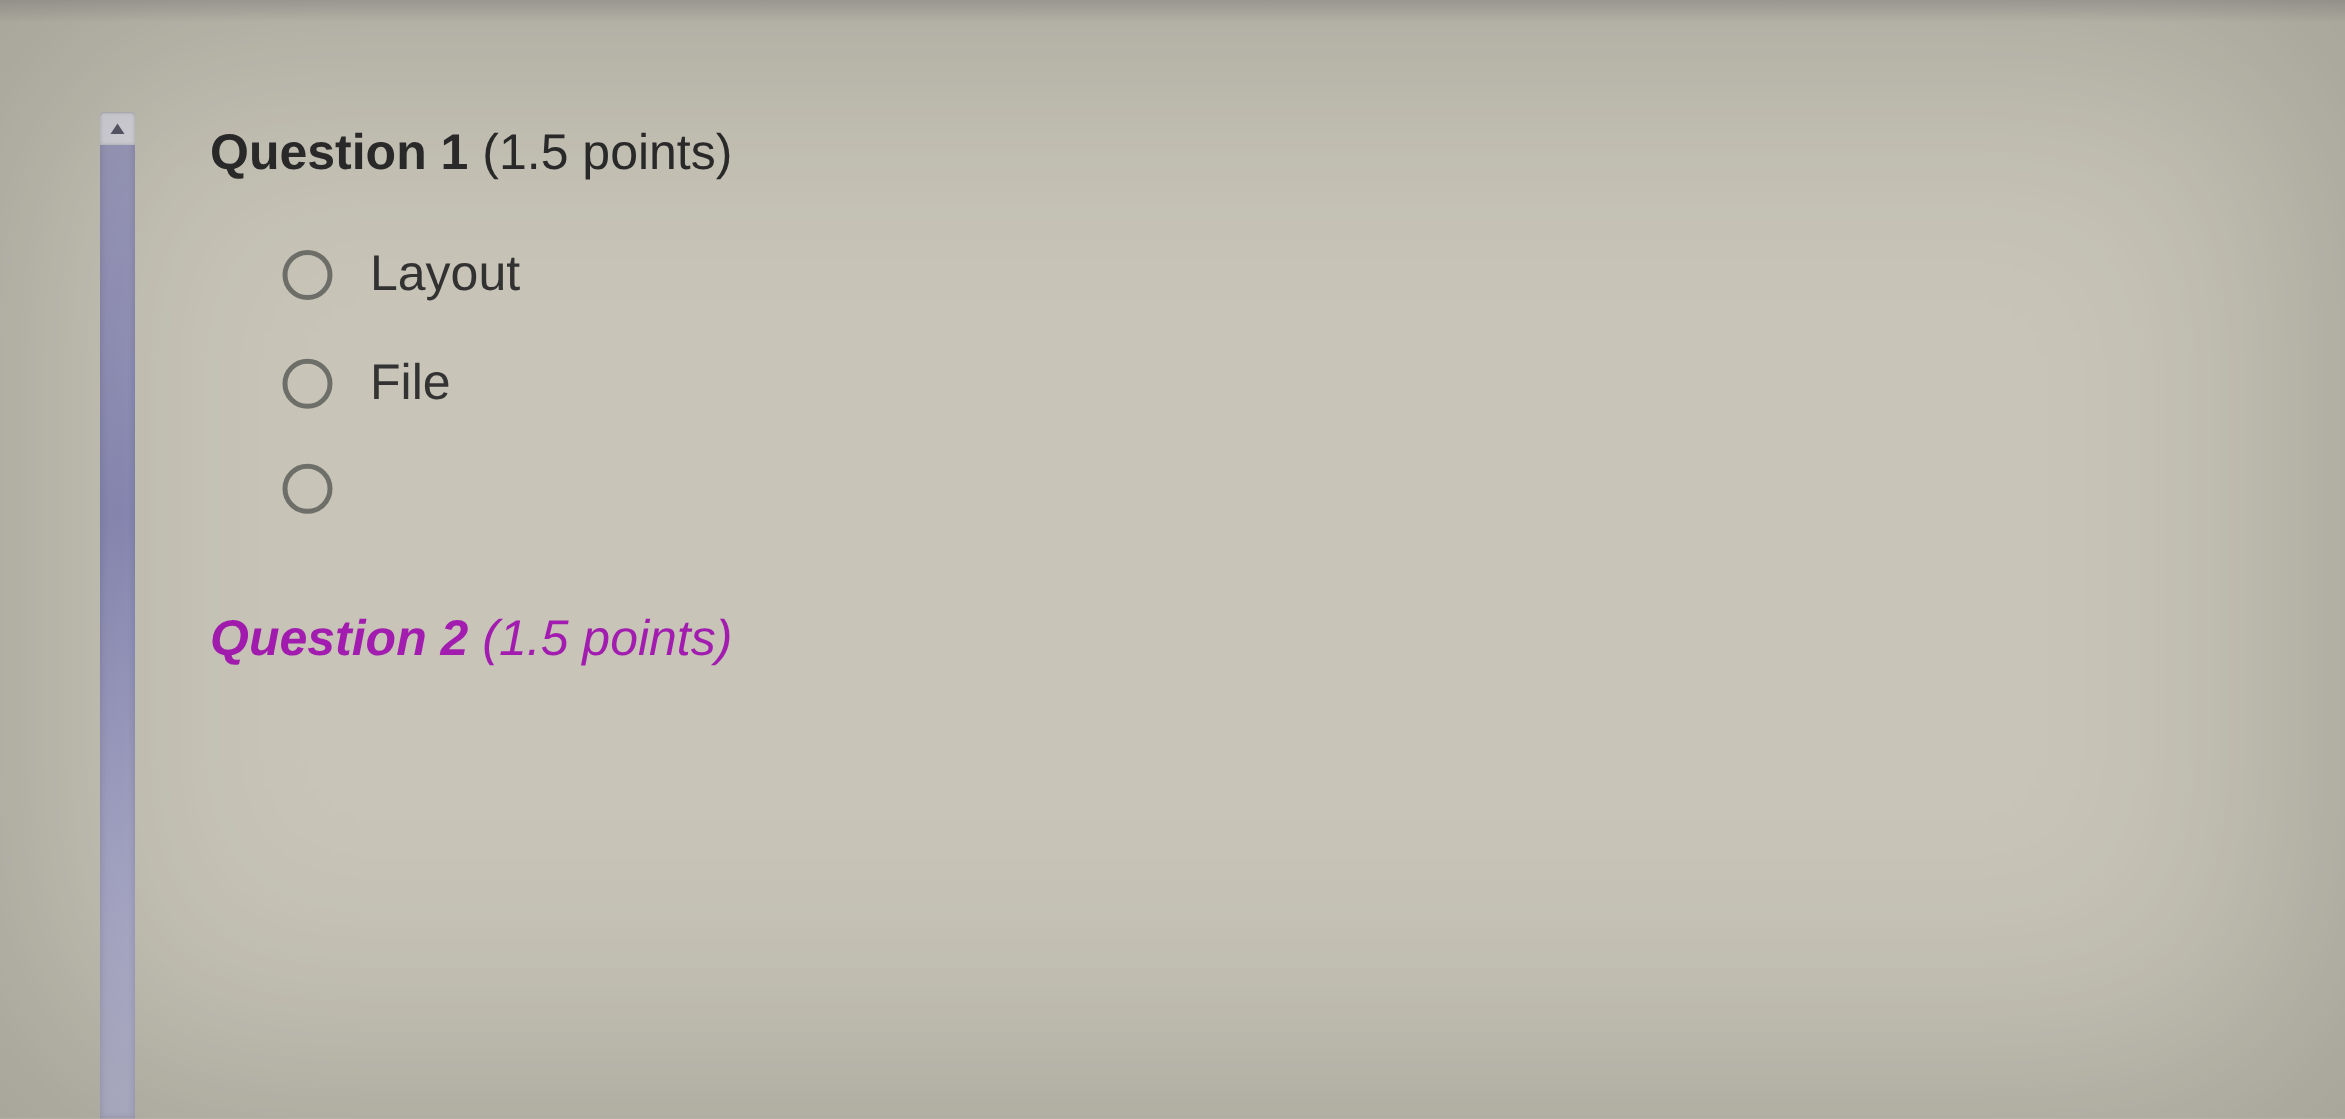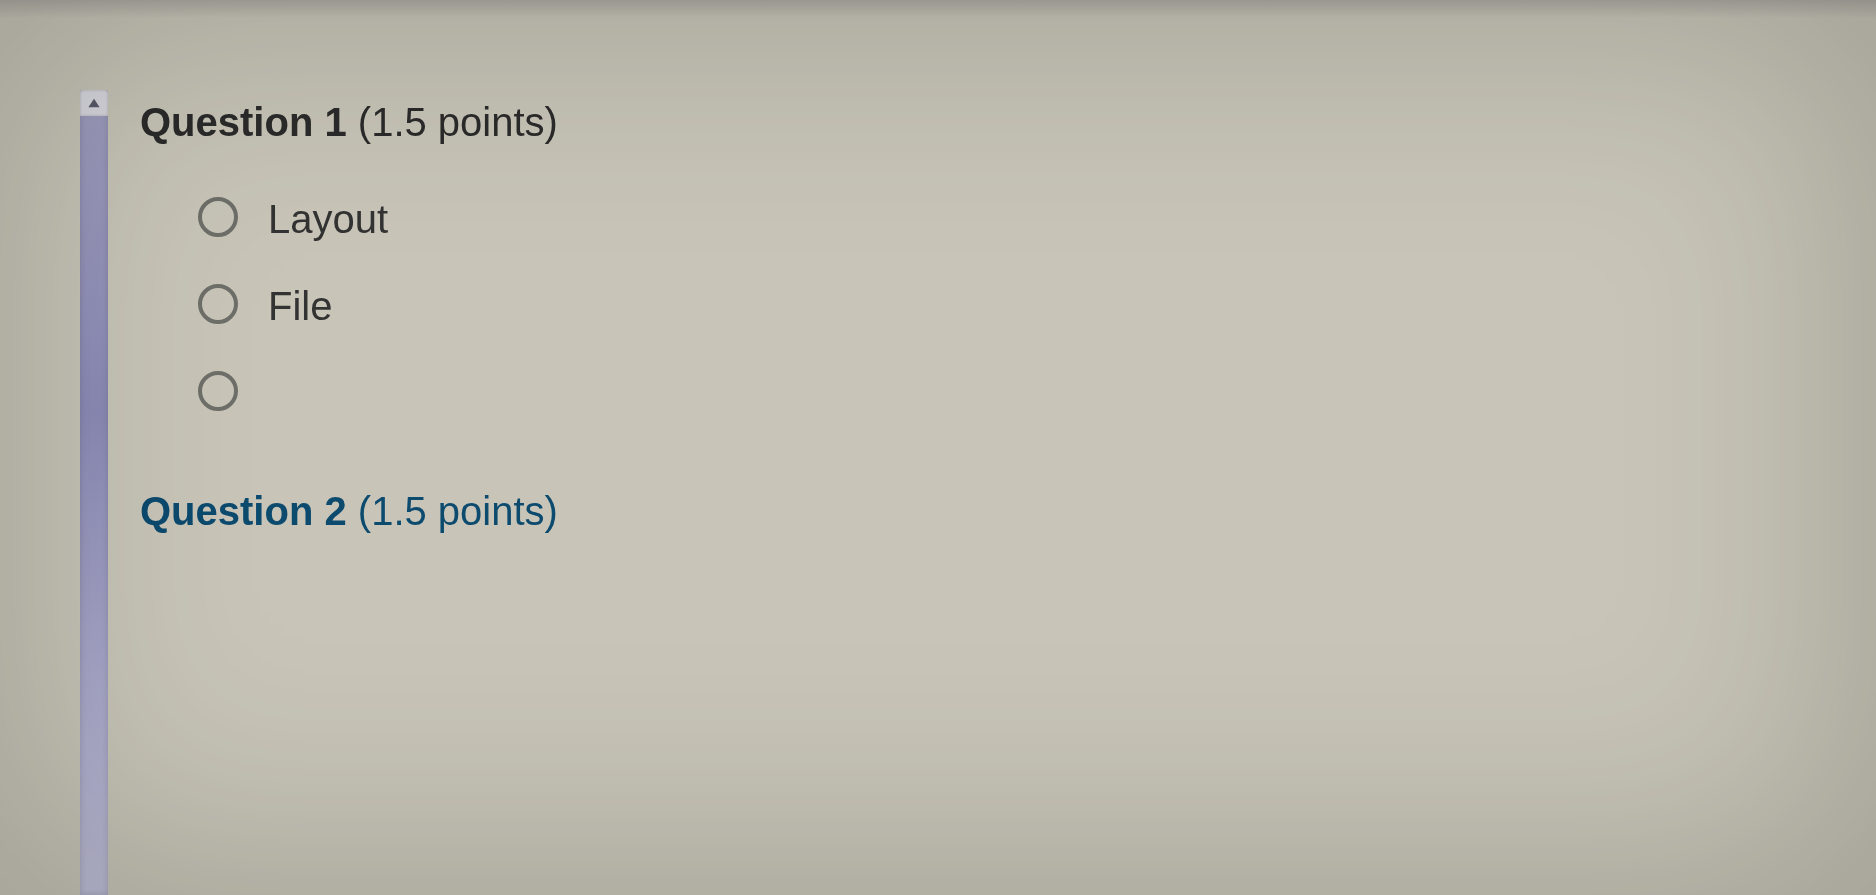--- a/index.html
+++ b/index.html
@@ -50,21 +50,21 @@
     justify-content: center;
     box-shadow: inset 0 0 3px rgba(0,0,0,0.2);
   }
   .scroll-arrow svg {
     width: 14px;
     height: 14px;
     fill: #5a5a6a;
   }
   .content {
     position: absolute;
-    left: 140px;
+    left: 168px;
     top: 100px;
     right: 60px;
   }
   .q-header {
     font-size: 40px;
     color: #2b2b2b;
     margin-bottom: 52px;
   }
   .q-header .num {
     font-weight: 700;
@@ -78,42 +78,43 @@
     margin-left: 38px;
     margin-bottom: 70px;
     color: #323232;
     max-width: 1500px;
   }
   .options {
     margin-left: 58px;
   }
   .option {
     display: flex;
-    align-items: flex-start;
+    align-items: center;
     margin-bottom: 42px;
     cursor: pointer;
   }
   .radio {
     width: 40px;
     height: 40px;
     border: 4px solid #6f6f6a;
     border-radius: 50%;
     margin-right: 30px;
     flex-shrink: 0;
     box-sizing: border-box;
     background: transparent;
   }
   .opt-label {
     font-size: 40px;
     color: #333;
   }
   .q2-header {
     font-size: 40px;
-    color: #0c4a6e;
+    color: #a21caf;
     margin-top: 78px;
+    font-style: italic;
   }
   .q2-header .num {
     font-weight: 700;
   }
   .q2-header .pts {
     font-weight: 400;
   }
   .vignette {
     position: absolute;
     inset: 0;

